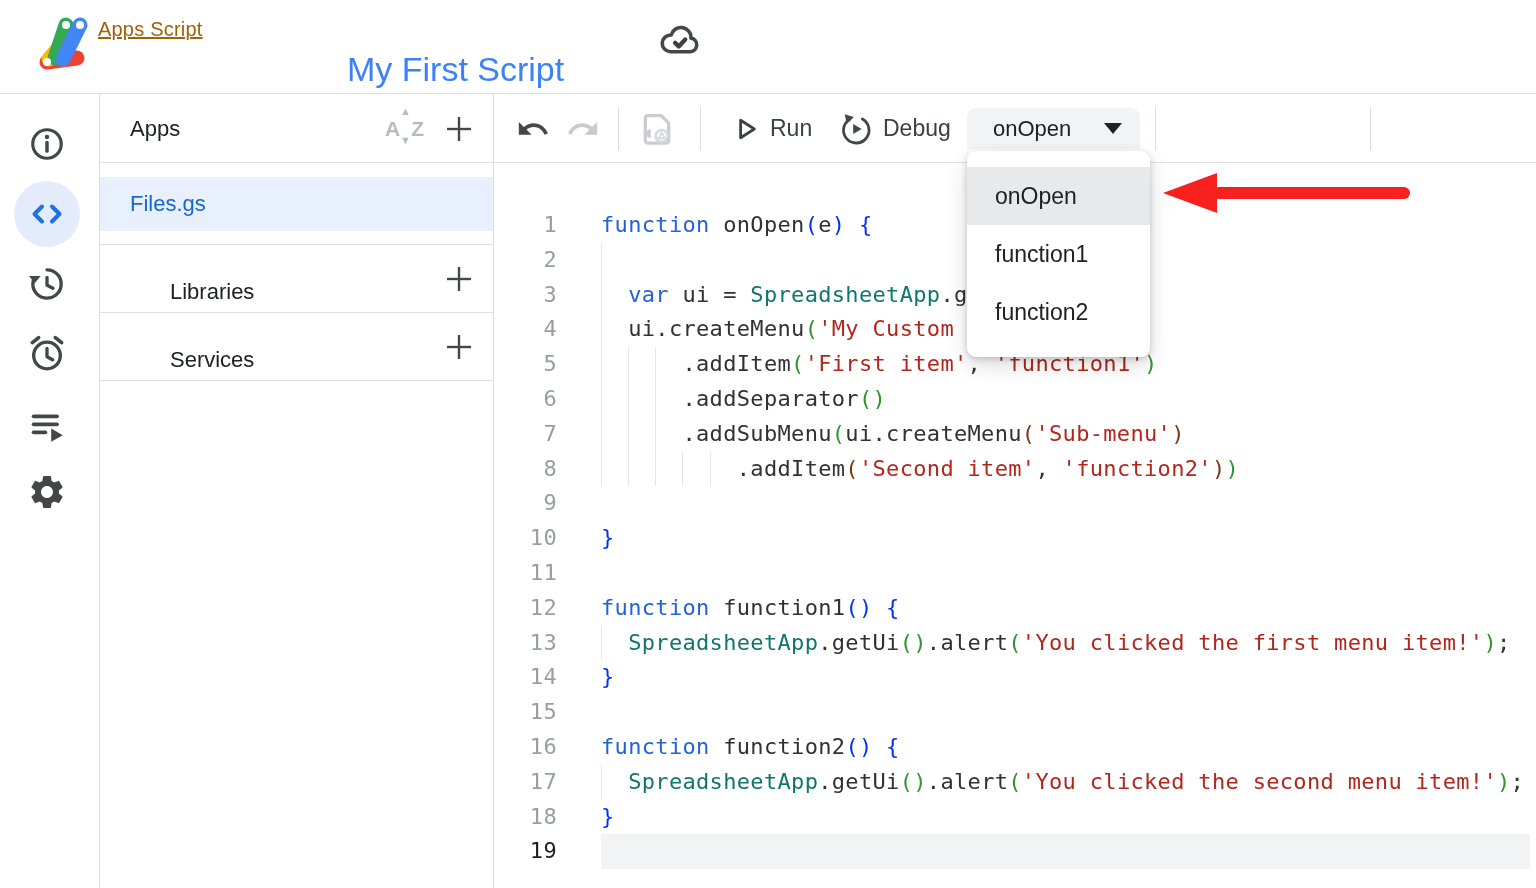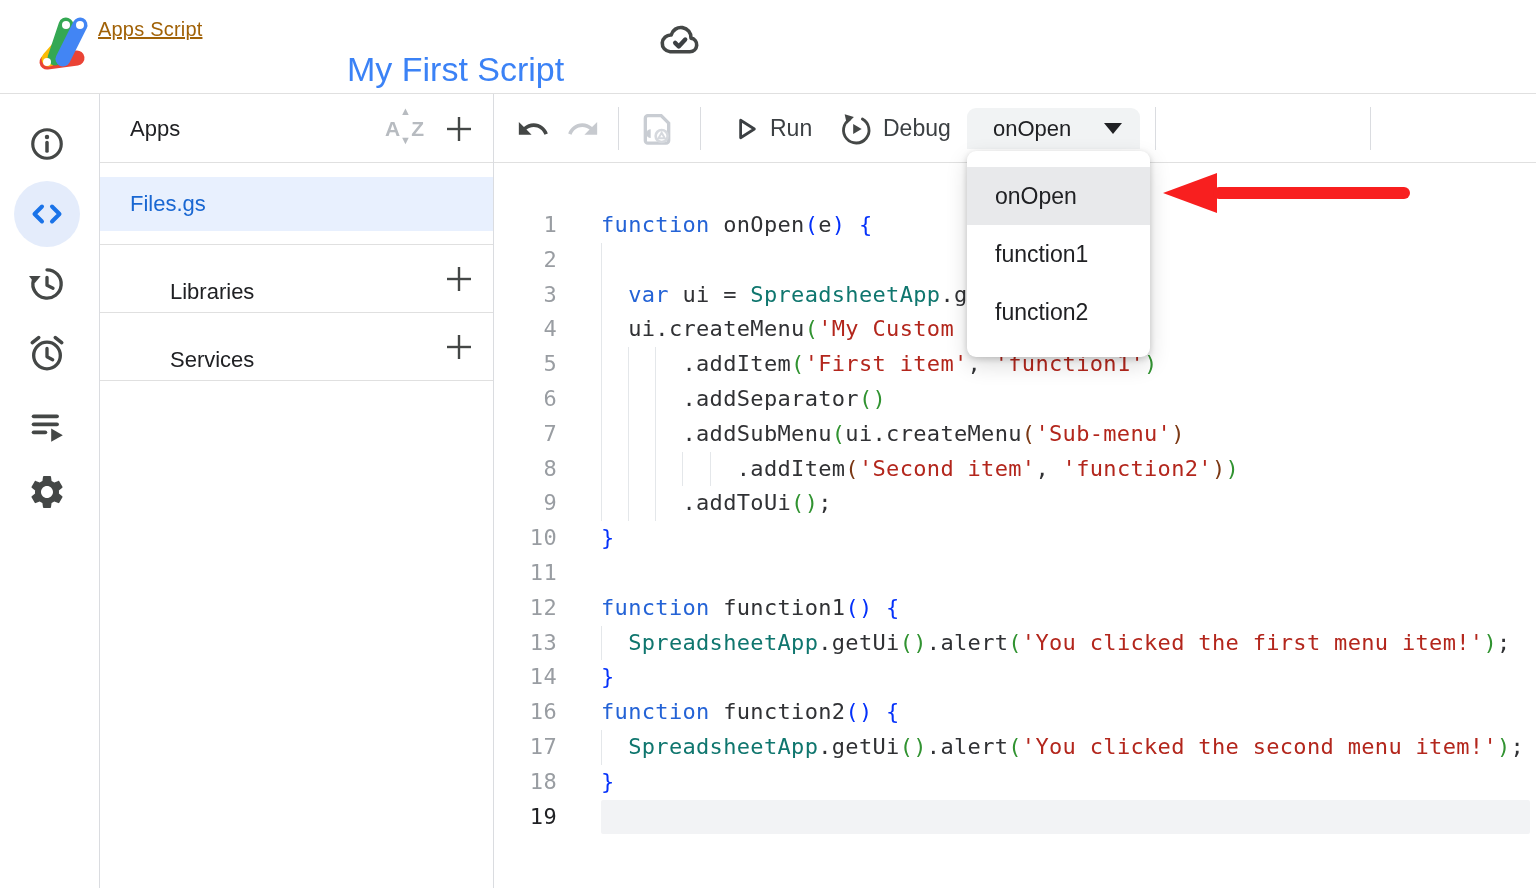--- a/index.html
+++ b/index.html
@@ -230,26 +230,27 @@
 
     <div class="code" id="code">
         <div class="cl"><span class="num">1</span><div class="body"><span class="tk-kw">function</span><span class="tk-txt"> onOpen</span><span class="tk-b1">(</span><span class="tk-txt">e</span><span class="tk-b1">)</span><span class="tk-txt"> </span><span class="tk-b1">{</span></div></div>
         <div class="cl"><span class="num">2</span><div class="body"><div class="guide" style="left: 0px;"></div></div></div>
         <div class="cl"><span class="num">3</span><div class="body"><div class="guide" style="left: 0px;"></div><span class="tk-txt">  </span><span class="tk-kw">var</span><span class="tk-txt"> ui = </span><span class="tk-cls">SpreadsheetApp</span><span class="tk-txt">.getUi</span><span class="tk-b2">()</span><span class="tk-txt">;</span></div></div>
         <div class="cl"><span class="num">4</span><div class="body"><div class="guide" style="left: 0px;"></div><span class="tk-txt">  ui.createMenu</span><span class="tk-b2">(</span><span class="tk-str">'My Custom Menu'</span><span class="tk-b2">)</span></div></div>
         <div class="cl"><span class="num">5</span><div class="body"><div class="guide" style="left: 0px;"></div><div class="guide" style="left: 27.15px;"></div><div class="guide" style="left: 54.3px;"></div><span class="tk-txt">      .addItem</span><span class="tk-b2">(</span><span class="tk-str">'First item'</span><span class="tk-txt">, </span><span class="tk-str">'function1'</span><span class="tk-b2">)</span></div></div>
         <div class="cl"><span class="num">6</span><div class="body"><div class="guide" style="left: 0px;"></div><div class="guide" style="left: 27.15px;"></div><div class="guide" style="left: 54.3px;"></div><span class="tk-txt">      .addSeparator</span><span class="tk-b2">()</span></div></div>
         <div class="cl"><span class="num">7</span><div class="body"><div class="guide" style="left: 0px;"></div><div class="guide" style="left: 27.15px;"></div><div class="guide" style="left: 54.3px;"></div><span class="tk-txt">      .addSubMenu</span><span class="tk-b2">(</span><span class="tk-txt">ui.createMenu</span><span class="tk-b3">(</span><span class="tk-str">'Sub-menu'</span><span class="tk-b3">)</span></div></div>
         <div class="cl"><span class="num">8</span><div class="body"><div class="guide" style="left: 0px;"></div><div class="guide" style="left: 27.15px;"></div><div class="guide" style="left: 54.3px;"></div><div class="guide" style="left: 81.45px;"></div><div class="guide" style="left: 108.6px;"></div><span class="tk-txt">          .addItem</span><span class="tk-b3">(</span><span class="tk-str">'Second item'</span><span class="tk-txt">, </span><span class="tk-str">'function2'</span><span class="tk-b3">)</span><span class="tk-b2">)</span></div></div>
-        <div class="cl"><span class="num">9</span><div class="body"><div class="guide" style="left: 0px;"></div><div class="guide" style="left: 27.15px;"></div><div class="guide" style="left: 54.3px;"></div><span class="tk-txt">      .addToUi</span><span class="tk-b2">()</span><span class="tk-txt">;</span></div></div>
+        <div class="cl"><span class="num">9</span></div>
         <div class="cl"><span class="num">10</span><div class="body"><span class="tk-b1">}</span></div></div>
         <div class="cl"><span class="num">11</span><div class="body"></div></div>
         <div class="cl"><span class="num">12</span><div class="body"><span class="tk-kw">function</span><span class="tk-txt"> function1</span><span class="tk-b1">()</span><span class="tk-txt"> </span><span class="tk-b1">{</span></div></div>
         <div class="cl"><span class="num">13</span><div class="body"><div class="guide" style="left: 0px;"></div><span class="tk-txt">  </span><span class="tk-cls">SpreadsheetApp</span><span class="tk-txt">.getUi</span><span class="tk-b2">()</span><span class="tk-txt">.alert</span><span class="tk-b2">(</span><span class="tk-str">'You clicked the first menu item!'</span><span class="tk-b2">)</span><span class="tk-txt">;</span></div></div>
         <div class="cl"><span class="num">14</span><div class="body"><span class="tk-b1">}</span></div></div>
+        <div class="cl"><span class="num">15</span><div class="body"></div></div>
         <div class="cl"><span class="num">16</span><div class="body"><span class="tk-kw">function</span><span class="tk-txt"> function2</span><span class="tk-b1">()</span><span class="tk-txt"> </span><span class="tk-b1">{</span></div></div>
         <div class="cl"><span class="num">17</span><div class="body"><div class="guide" style="left: 0px;"></div><span class="tk-txt">  </span><span class="tk-cls">SpreadsheetApp</span><span class="tk-txt">.getUi</span><span class="tk-b2">()</span><span class="tk-txt">.alert</span><span class="tk-b2">(</span><span class="tk-str">'You clicked the second menu item!'</span><span class="tk-b2">)</span><span class="tk-txt">;</span></div></div>
         <div class="cl"><span class="num">18</span><div class="body"><span class="tk-b1">}</span></div></div>
         <div class="cl active"><span class="num">19</span><div class="body"></div></div>
       </div>
 
     <div class="fn-menu" id="fnMenu">
         <div class="menu-item selected">onOpen</div>
         <div class="menu-item">function1</div>
         <div class="menu-item">function2</div>

